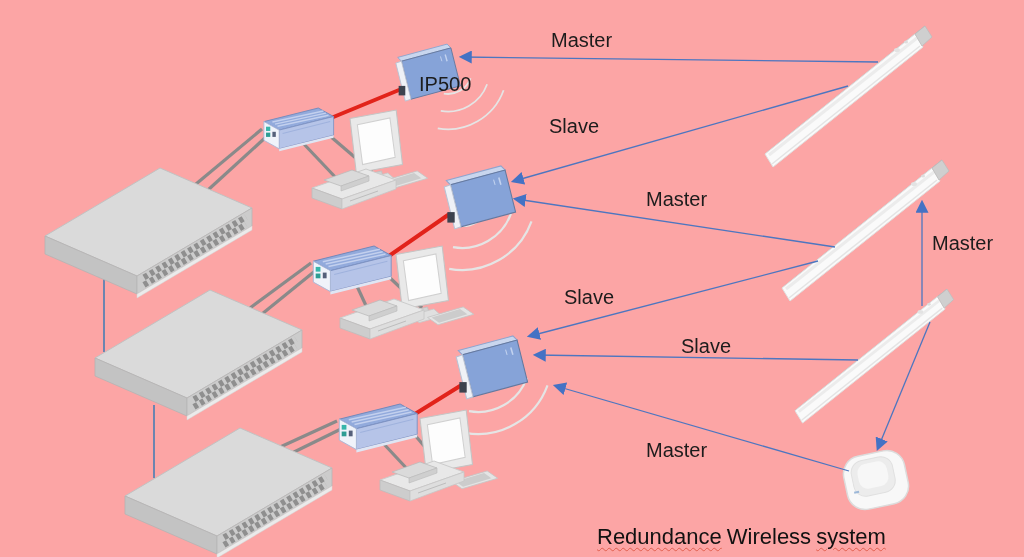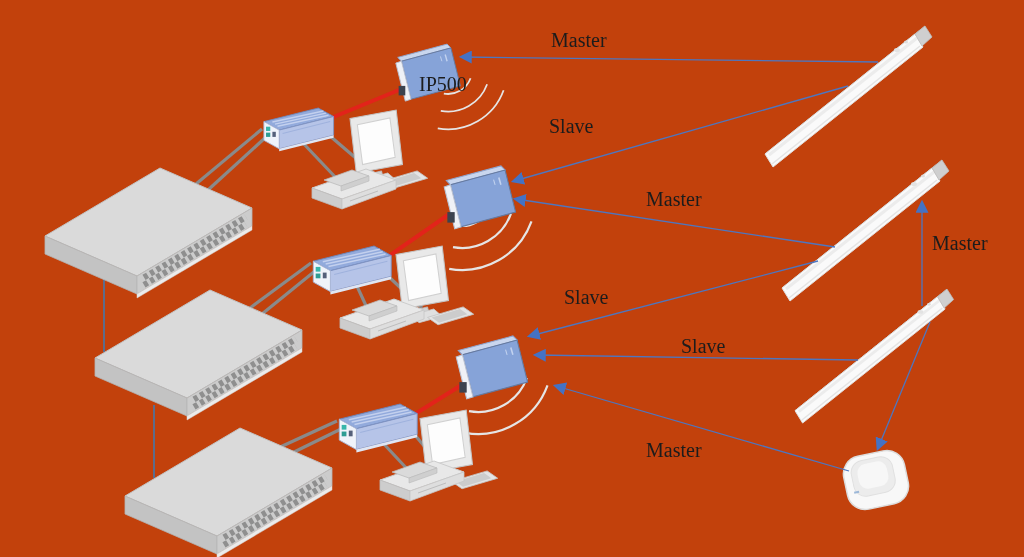--- a/index.html
+++ b/index.html
@@ -1,21 +1,21 @@
 <!DOCTYPE html>
 <html><head>
 <meta charset="utf-8">
 <style>
   html,body{margin:0;padding:0;background:#ffffff;}
   .stage{
     position:relative;
     width:1024px;height:557px;
-    background:#c2410c;
+    background:#fca5a5;
     overflow:hidden;
-    font-family:Liberation Serif, serif;
+    font-family:Liberation Sans, sans-serif;
   }
   .stage svg{position:absolute;left:0;top:0;}
   .lbl{
     position:absolute;
     font-size:20px;
     line-height:1.05;
     color:#1c1c1c;
     white-space:nowrap;
   }
   .title{
@@ -186,14 +186,17 @@
 
 <div class="lbl" style="left:551px;top:30px">Master</div>
 <div class="lbl" style="left:419px;top:74px">IP500</div>
 <div class="lbl" style="left:549px;top:116px">Slave</div>
 <div class="lbl" style="left:646px;top:189px">Master</div>
 <div class="lbl" style="left:932px;top:233px">Master</div>
 <div class="lbl" style="left:564px;top:287px">Slave</div>
 <div class="lbl" style="left:681px;top:336px">Slave</div>
 <div class="lbl" style="left:646px;top:440px">Master</div>
 
-
+<div class="title">
+  <span class="wavy">Redundance</span><span>Wireless</span><span class="wavy">system</span>
 </div>
 
+</div>
+
 </body></html>

